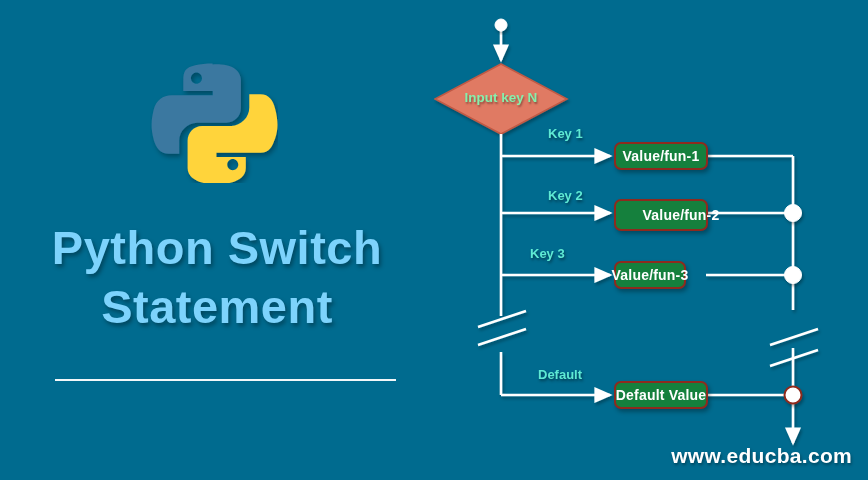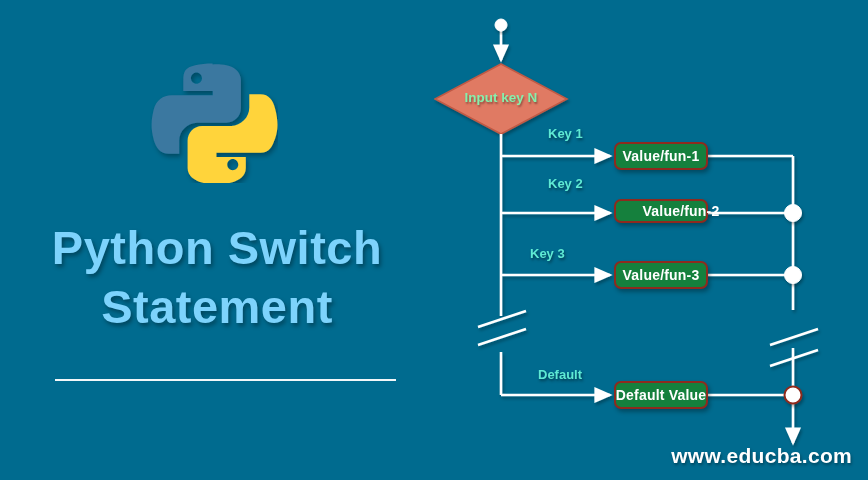--- a/index.html
+++ b/index.html
@@ -145,24 +145,24 @@
       <circle cx="67" cy="25" r="6" fill="#ffffff" stroke="#ffffff" stroke-width="1" filter="url(#lineShadow)"></circle>
 
       <circle cx="359" cy="213" r="8.5" fill="#ffffff" stroke="#ffffff" stroke-width="1" filter="url(#lineShadow)"></circle>
       <circle cx="359" cy="275" r="8.5" fill="#ffffff" stroke="#ffffff" stroke-width="1" filter="url(#lineShadow)"></circle>
       <circle cx="359" cy="395" r="8.5" fill="#ffffff" stroke="#8E2A1E" stroke-width="2" filter="url(#lineShadow)"></circle>
     </svg>
 
     <div class="diamond-label" style="left:24px;top:90px;width:86px;text-align:center;">Input key N</div>
 
     <div class="edge-label" style="left:114px;top:126px;">Key 1</div>
-    <div class="edge-label" style="left:114px;top:176px;">Key 2</div>
+    <div class="edge-label" style="left:114px;top:188px;">Key 2</div>
     <div class="edge-label" style="left:96px;top:246px;">Key 3</div>
     <div class="edge-label" style="left:104px;top:367px;">Default</div>
 
     <div class="flowbox" style="left:180px;top:142px;width:94px;height:28px;">Value/fun-1</div>
-    <div class="flowbox" style="left:180px;top:199px;width:94px;height:24px;padding-left:40px;">Value/fun-2</div>
-    <div class="flowbox" style="left:180px;top:261px;width:94px;height:28px;">Value/fun-3</div>
+    <div class="flowbox" style="left:180px;top:199px;width:94px;height:32px;padding-left:40px;">Value/fun-2</div>
+    <div class="flowbox" style="left:180px;top:261px;width:72px;height:28px;">Value/fun-3</div>
     <div class="flowbox" style="left:180px;top:381px;width:94px;height:28px;">Default Value</div>
   </div>
 
   <div id="footer-url">www.educba.com</div>
 </div>
 
 </body></html>

